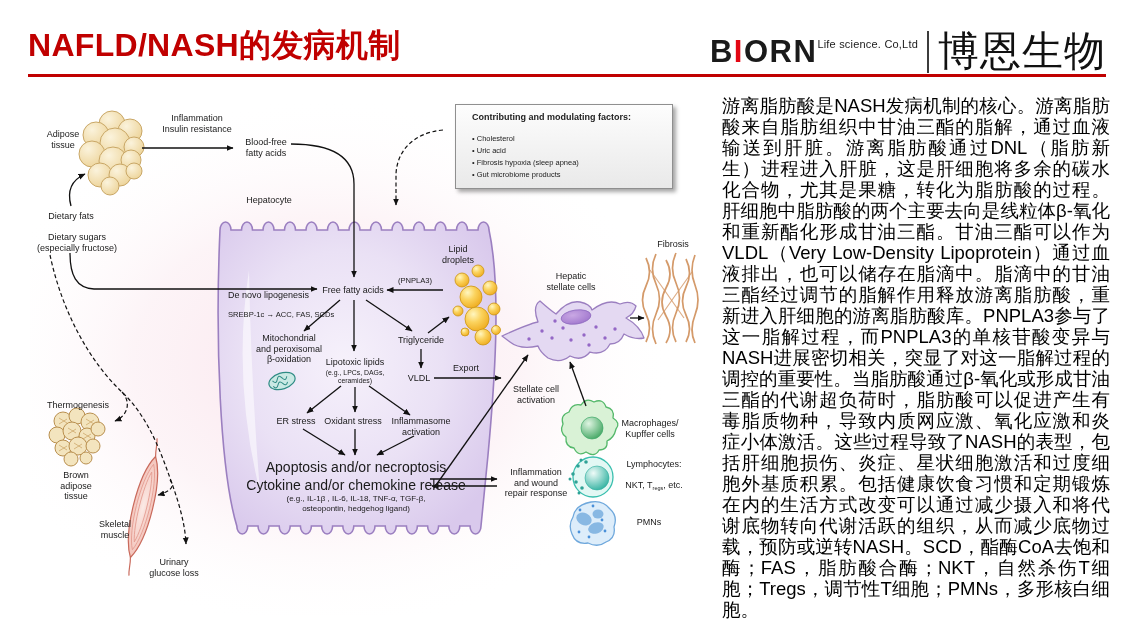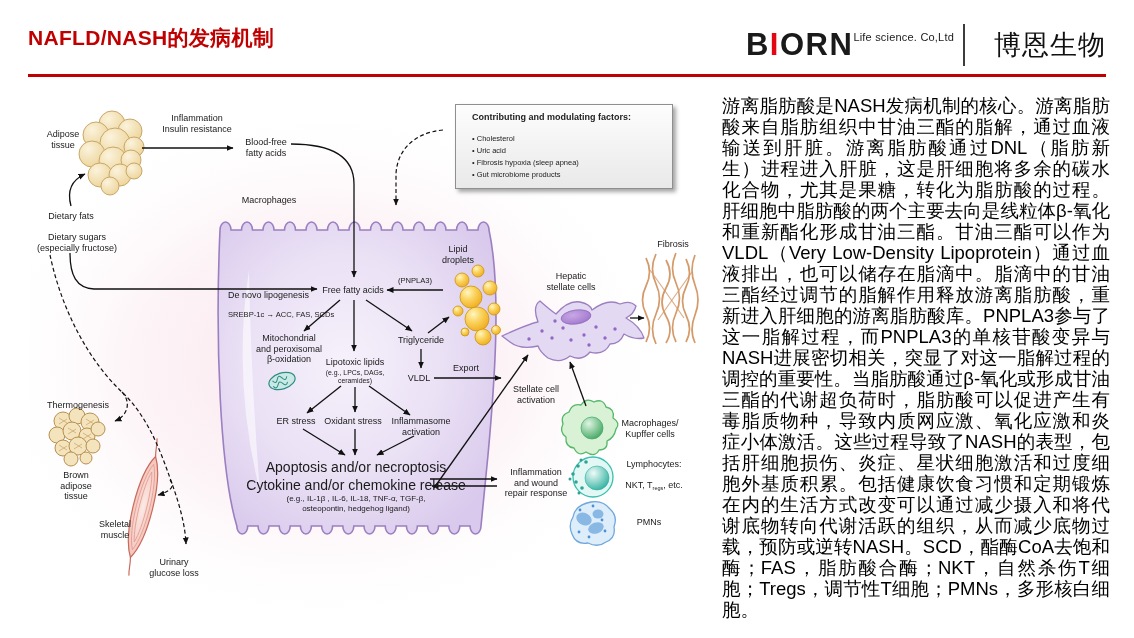--- a/index.html
+++ b/index.html
@@ -1,28 +1,28 @@
 <!DOCTYPE html>
 <html><head>
 <meta charset="utf-8">
 <style>
   html,body{margin:0;padding:0;background:#fff;}
   body{font-family:"Liberation Sans",sans-serif;}
   .slide{position:relative;width:1134px;height:638px;background:#fff;overflow:hidden;}
 
   
-  .title{position:absolute;left:28px;top:24px;font-size:21px;font-weight:bold;color:#C00000;letter-spacing:.3px;}
+  .title{position:absolute;left:28px;top:24px;font-size:32px;font-weight:bold;color:#C00000;letter-spacing:.3px;}
   .rule{position:absolute;left:28px;top:74px;width:1078px;height:3px;background:#C00000;}
   .logo{position:absolute;right:28px;top:24px;display:flex;align-items:center;gap:9px;}
   .logo-left{display:flex;align-items:flex-start;}
   .logo-brand{font-size:31px;font-weight:bold;color:#1a1a1a;letter-spacing:1.5px;line-height:.95;}
   .logo-brand .red{color:#E30613;}
   .logo-sub{font-size:11px;color:#1a1a1a;letter-spacing:.2px;margin-top:1px;}
   .logo-div{width:2px;height:42px;background:#3c3c3c;}
-  .logo-cn{font-size:27px;color:#111;letter-spacing:1px;margin-left:20px;}
+  .logo-cn{font-size:41px;color:#111;letter-spacing:1px;}
 
   
   .body-text{position:absolute;left:722px;top:95px;width:388px;font-size:18.5px;line-height:21px;color:#000;text-align:justify;}
 
   
   .diagram{position:absolute;left:30px;top:90px;width:690px;height:525px;}
   .diagram svg{position:absolute;left:0;top:0;}
   .lbl{position:absolute;transform:translate(-50%,-50%);text-align:center;white-space:pre-line;
        font-size:9px;line-height:1.18;color:#1a1a1a;pointer-events:none;width:max-content;max-width:120px;}
   .lbl.left{transform:translate(0,-50%);text-align:left;}
@@ -294,21 +294,21 @@
         <path d="M140,390 C146,397 139,402 128,405" marker-end="url(#ah)"></path>
       </g>
     </svg>
 
     <div class="lbl" style="left:33px;top:50px">Adipose
 tissue</div>
     <div class="lbl" style="left:167px;top:34px">Inflammation
 Insulin resistance</div>
     <div class="lbl" style="left:236px;top:58px">Blood-free
 fatty acids</div>
-    <div class="lbl" style="left:239px;top:110px">Macrophages</div>
+    <div class="lbl" style="left:239px;top:110px">Hepatocyte</div>
     <div class="lbl" style="left:41px;top:126px">Dietary fats</div>
     <div class="lbl" style="left:47px;top:153px">Dietary sugars
 (especially fructose)</div>
 
     <div class="factors">
       <div class="factors-title">Contributing and modulating factors:</div>
       <ul>
         <li><span>Cholesterol</span></li>
         <li><span>Uric acid</span></li>
         <li><span>Fibrosis hypoxia (sleep apnea)</span></li>

